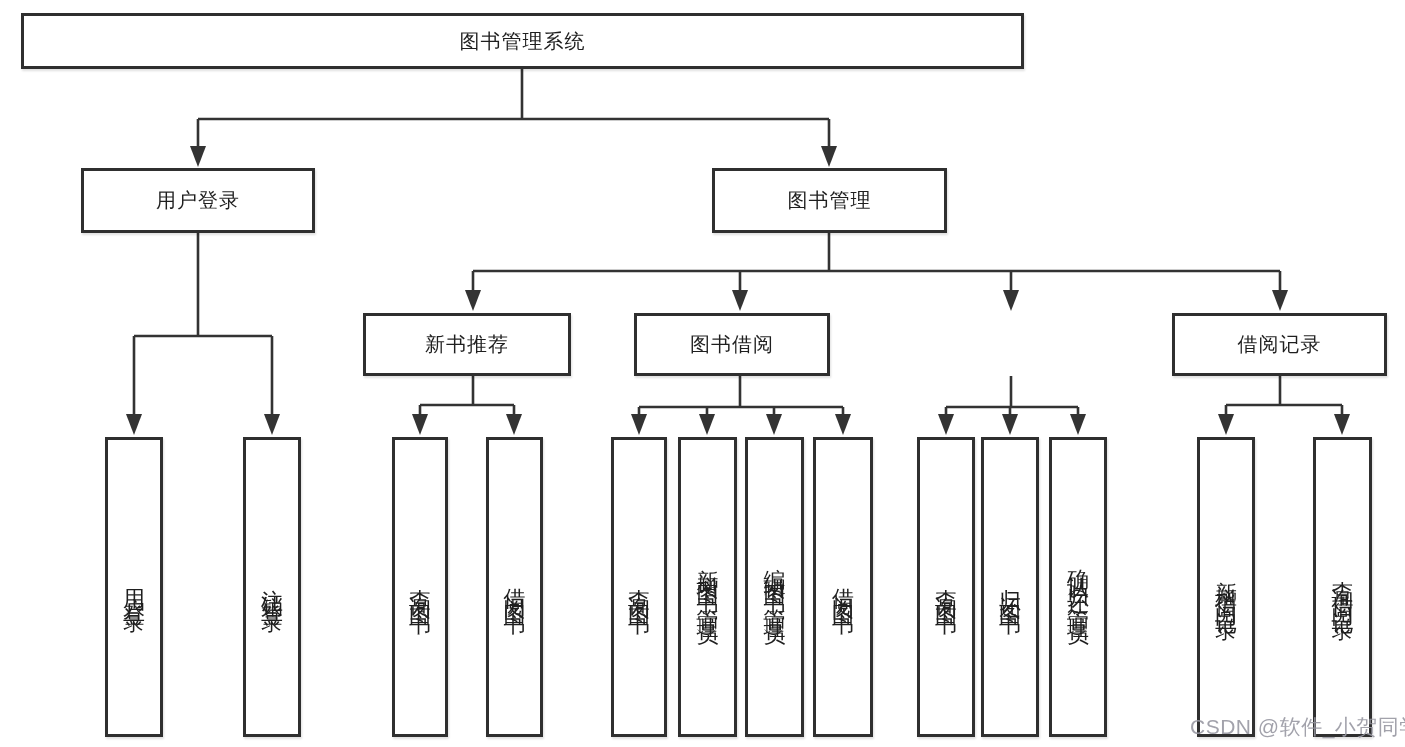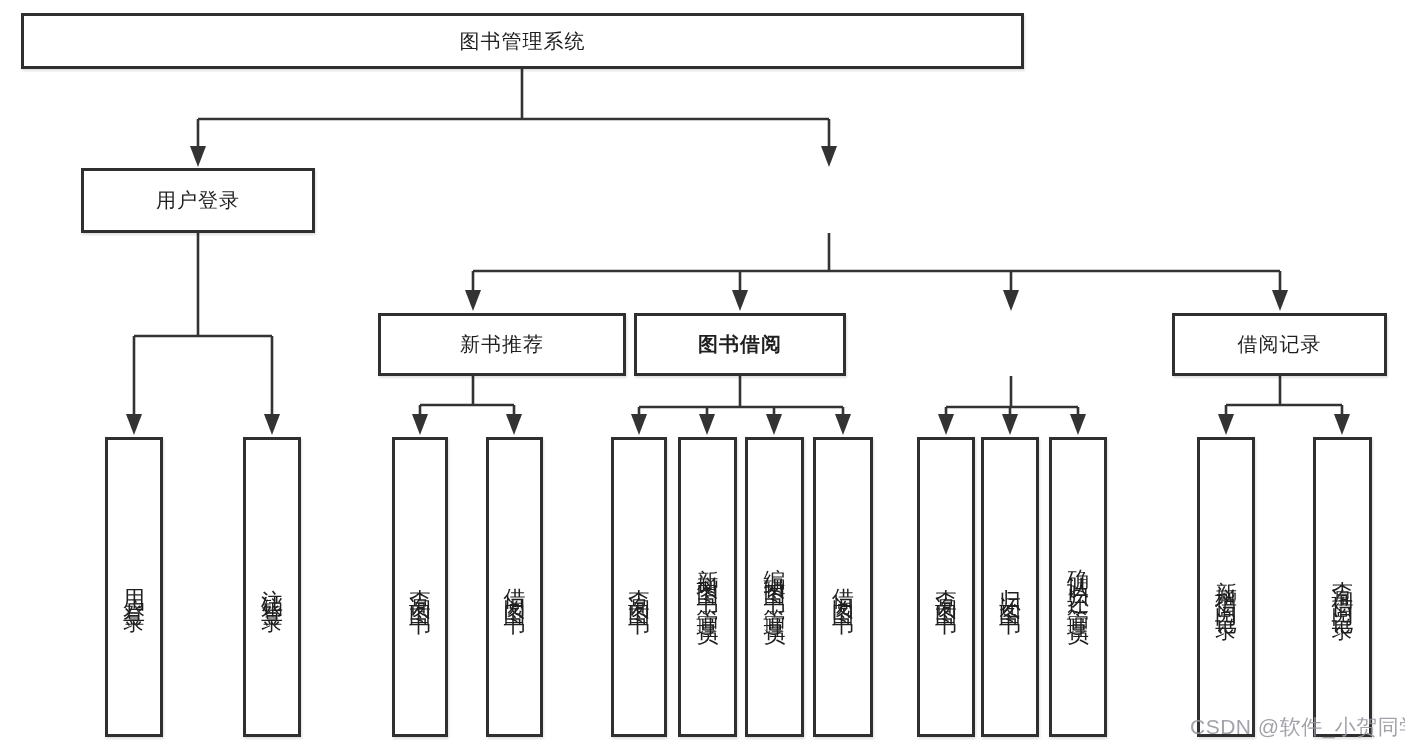--- a/index.html
+++ b/index.html
@@ -19,22 +19,22 @@
     border:3px solid #2f2f2f;
     display:flex;align-items:center;justify-content:center;
     z-index:2;
     box-shadow:1px 2px 2px rgba(0,0,0,0.12);
   }
   .hlabel{font-size:20px;letter-spacing:1px;white-space:nowrap;}
   .root{left:21px;top:13px;width:1003px;height:56px;}
   .n-user-login{left:81px;top:168px;width:234px;height:65px;}
   .n-book-mgmt{left:712px;top:168px;width:235px;height:65px;}
   .l3{top:313px;height:63px;}
-  .n-new-book{left:378px;width:248px;}
-  .n-book-borrow{left:634px;width:212px;font-weight:bold;}
+  .n-new-book{left:363px;width:208px;}
+  .n-book-borrow{left:634px;width:196px;}
   .n-current-borrow{left:904px;width:213px;}
   .n-borrow-records{left:1172px;width:215px;}
   .leaf{top:437px;height:300px;}
   .leaf .vlabel{
     writing-mode:vertical-rl;
     text-orientation:mixed;
     font-size:22px;
     letter-spacing:8px;
     line-height:1;
     white-space:nowrap;
@@ -107,20 +107,23 @@
     </g>
   </svg>
 
   <div class="box root">
     <span class="hlabel">图书管理系统</span>
   </div>
 
   <div class="box n-user-login">
     <span class="hlabel">用户登录</span>
   </div>
+  <div class="box n-book-mgmt">
+    <span class="hlabel">图书管理</span>
+  </div>
 
   <div class="box l3 n-new-book">
     <span class="hlabel">新书推荐</span>
   </div>
   <div class="box l3 n-book-borrow">
     <span class="hlabel">图书借阅</span>
   </div>
   <div class="box l3 n-borrow-records">
     <span class="hlabel">借阅记录</span>
   </div>

